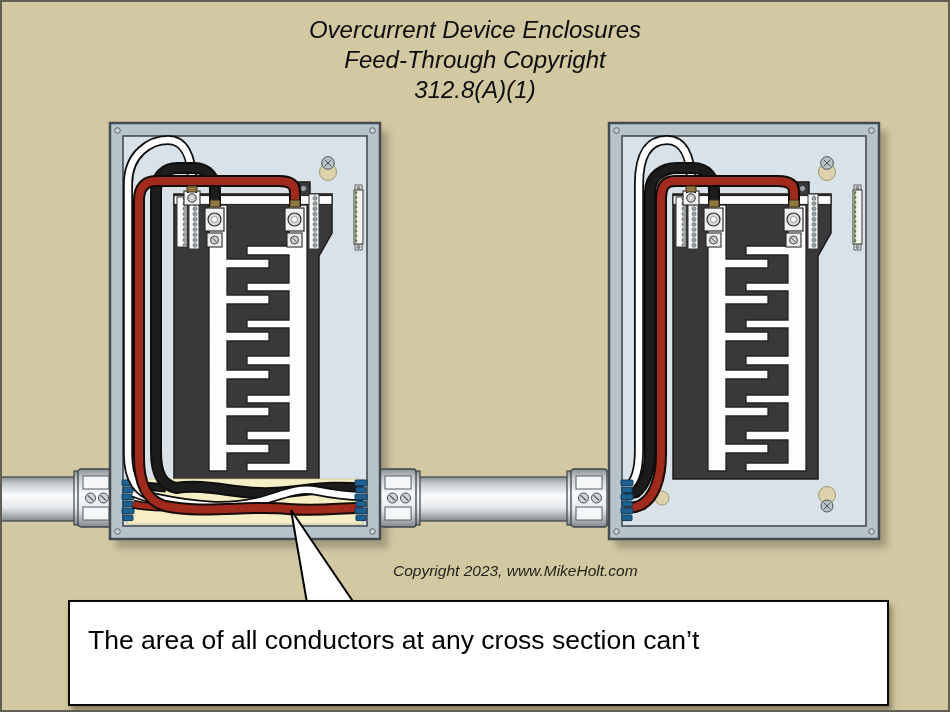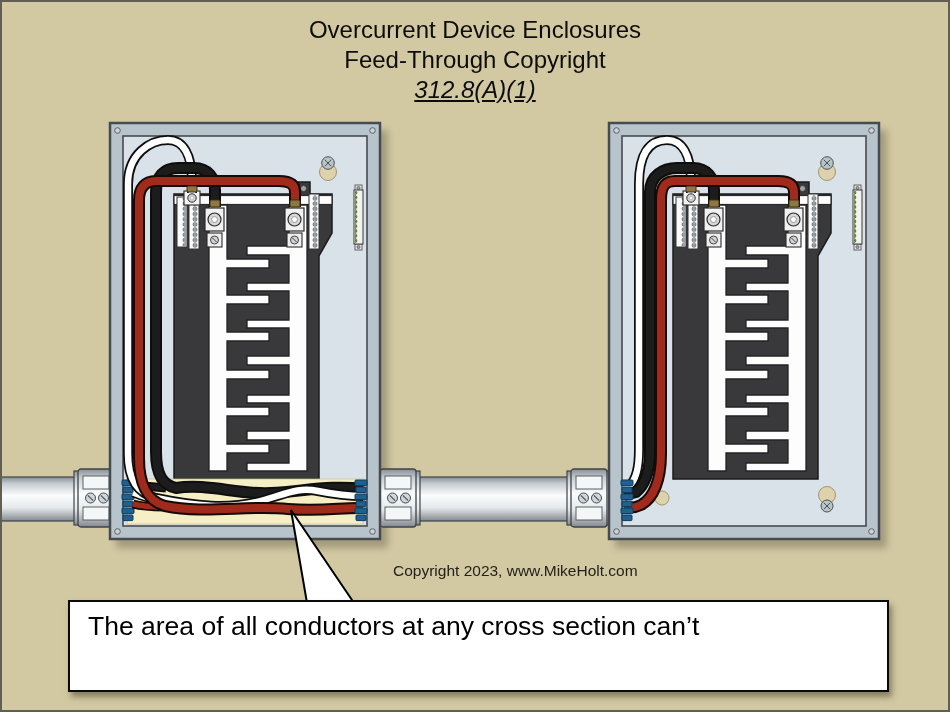--- a/index.html
+++ b/index.html
@@ -4,27 +4,27 @@
 <style>
   html,body{margin:0;padding:0;background:#888;}
   #stage{
     position:relative;width:950px;height:712px;overflow:hidden;
     background:#d2c9a3;border:2px solid #615e53;box-sizing:border-box;
     font-family:"Liberation Sans",sans-serif;
   }
   #art{position:absolute;left:0;top:0;z-index:1;}
   .txt{position:absolute;z-index:2;}
   #title{left:0;top:13px;width:100%;text-align:center;color:#0d0d0d;}
-  #title div{font-size:24px;line-height:30px;}
-  #title .code{font-style:italic;text-decoration:underline;}
-  #copyright{left:391px;top:560px;font-size:15.5px;color:#23221b;}
+  #title div{font-size:24px;line-height:30px;font-style:italic;}
+  #title .code{font-style:italic;}
+  #copyright{left:391px;top:560px;font-size:15.5px;color:#23221b;font-style:italic;}
   #callout{
     left:66px;top:598px;width:799px;height:80px;background:#ffffff;
     border:2.5px solid #0a0a0a;box-shadow:3px 5px 6px rgba(95,86,62,.65);
-    padding:8px 0 0 18px;color:#000;font-size:26.5px;line-height:33.5px;
+    padding:22px 0 0 18px;color:#000;font-size:26.5px;line-height:33.5px;
     white-space:nowrap;
   }
 </style>
 </head>
 <body>
 
 <div id="stage">
 
 <svg id="art" width="950" height="712" viewBox="0 0 950 712">
   <defs>

